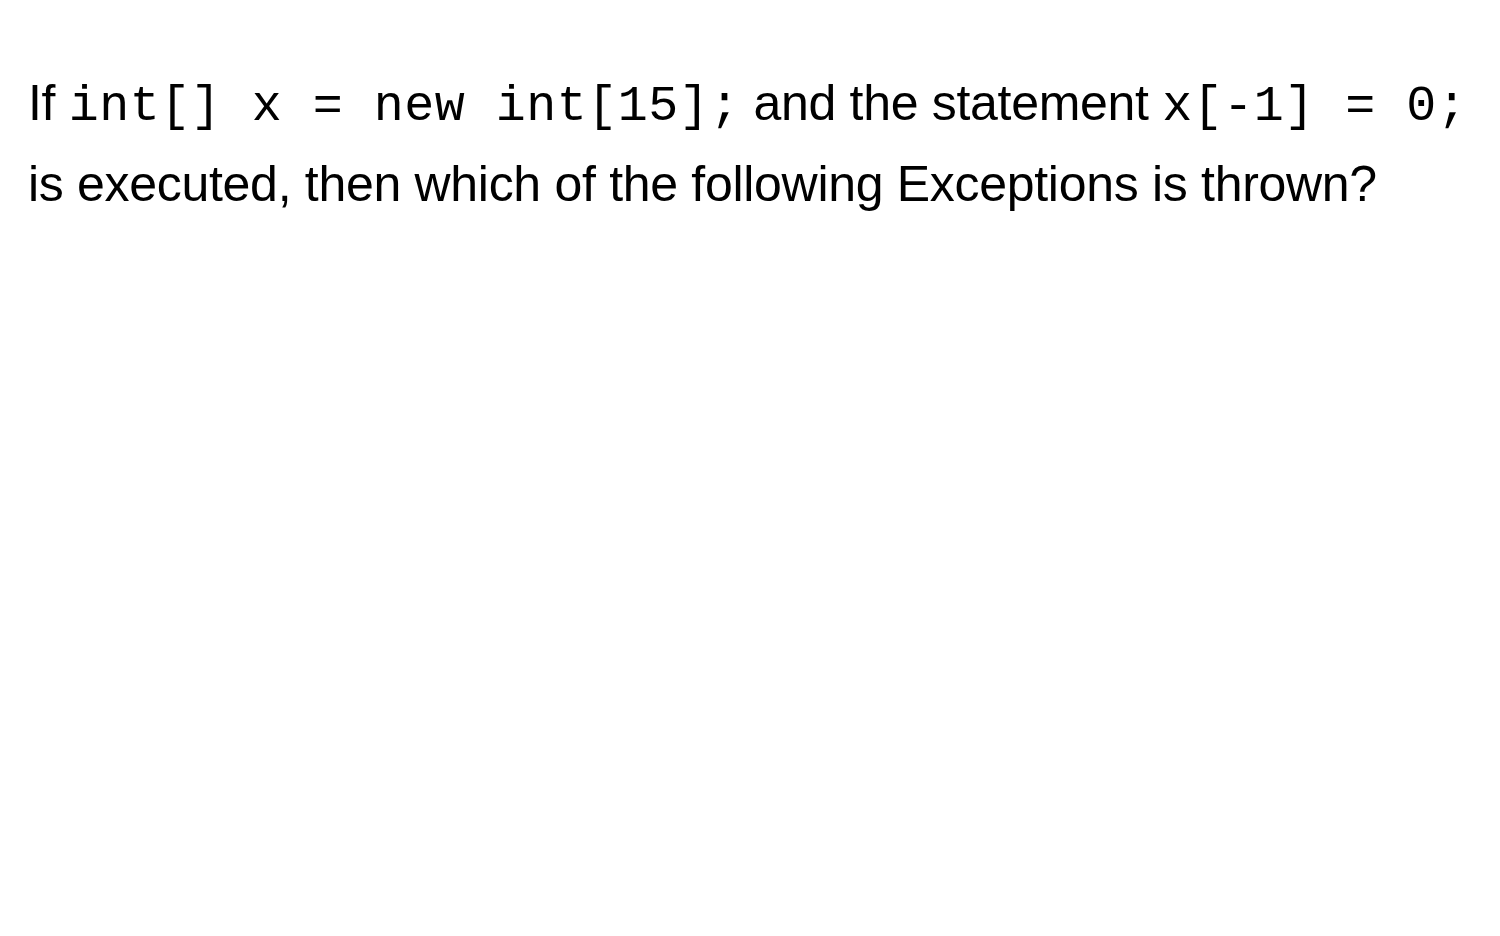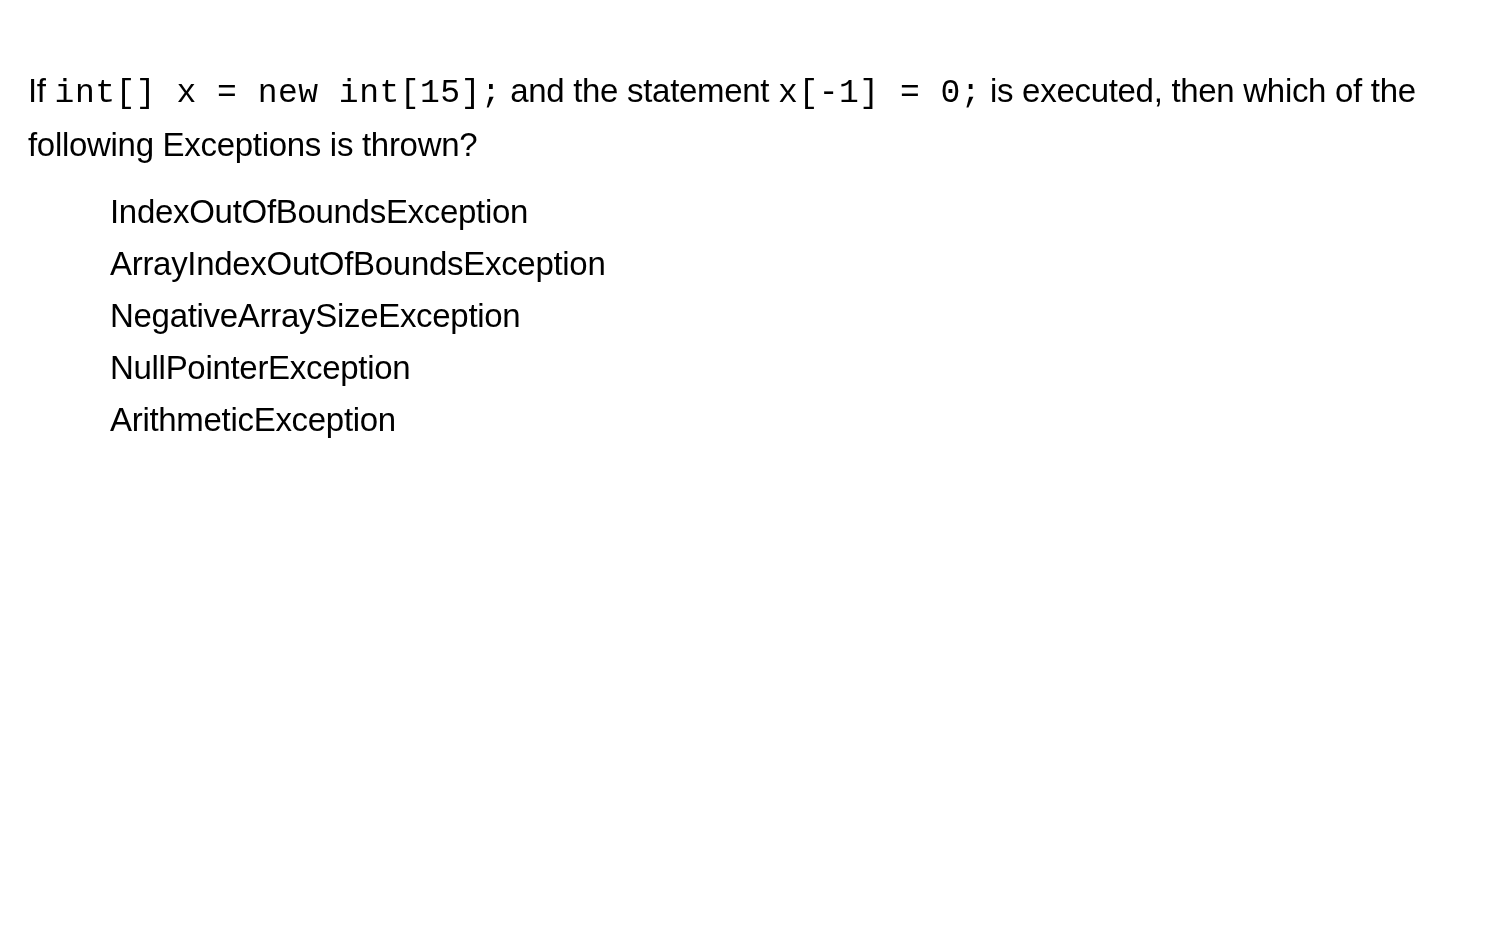--- a/index.html
+++ b/index.html
@@ -9,21 +9,21 @@
     }
     body {
       background: #ffffff;
       font-family: -apple-system, BlinkMacSystemFont, "Segoe UI", Helvetica, Arial, sans-serif;
       width: 1500px;
       height: 936px;
       padding: 65px 28px 0 28px;
       color: #000000;
     }
     .question-block {
-      font-size: 33px;
+      font-size: 50px;
       line-height: 1.55;
       letter-spacing: -0.3px;
     }
     .question-text {
       margin-bottom: 18px;
     }
     .code {
       font-family: "Courier New", Courier, monospace;
       letter-spacing: 0.5px;
     }
@@ -37,20 +37,13 @@
   </style>
 </head>
 <body>
 
 <div class="question-block">
   <div class="question-text">
     <span>If </span><span class="code">int[] x = new int[15];</span><span> and the statement </span>
     <span class="code">x[-1] = 0;</span><span> is executed, then which of the </span>
     <span>following Exceptions is thrown?</span>
   </div>
-  <div class="options">
-    <div class="option">IndexOutOfBoundsException</div>
-    <div class="option">ArrayIndexOutOfBoundsException</div>
-    <div class="option">NegativeArraySizeException</div>
-    <div class="option">NullPointerException</div>
-    <div class="option">ArithmeticException</div>
-  </div>
 </div>
 
 </body></html>

